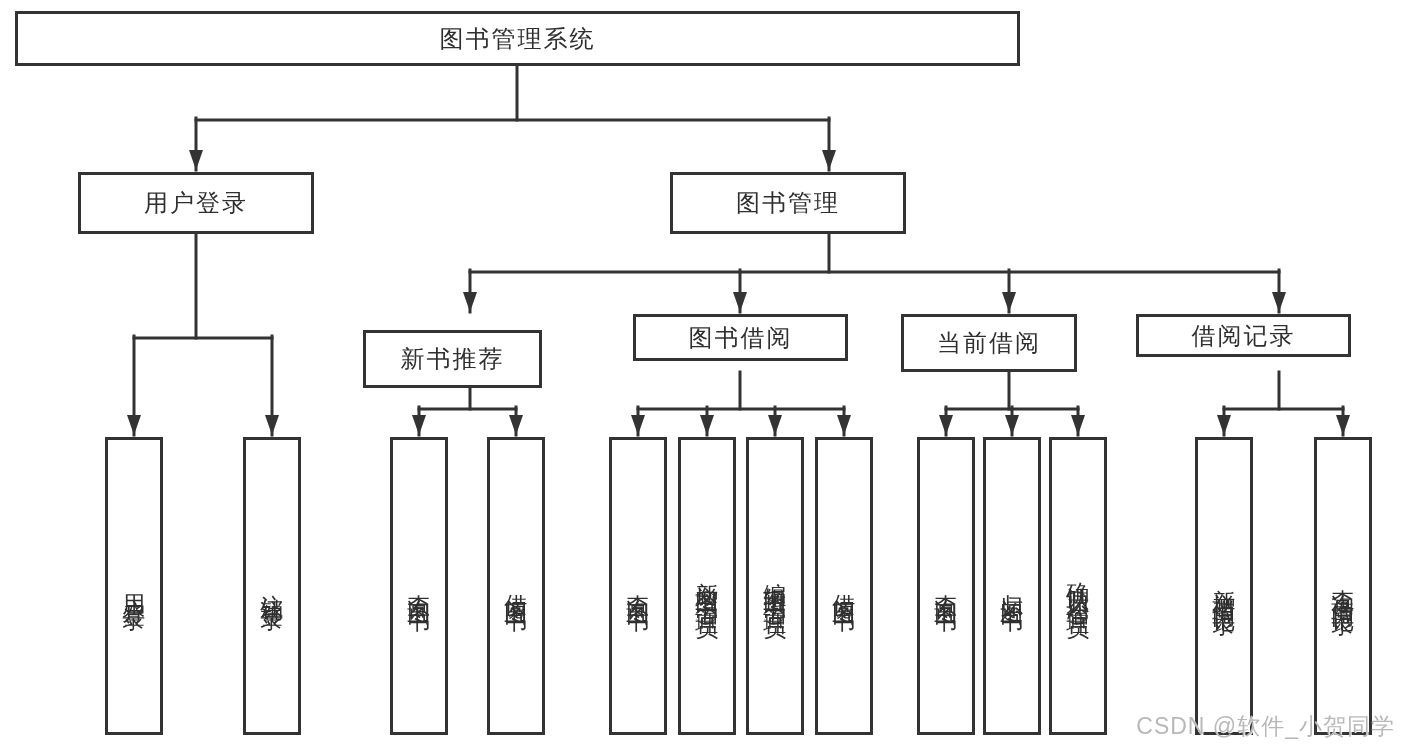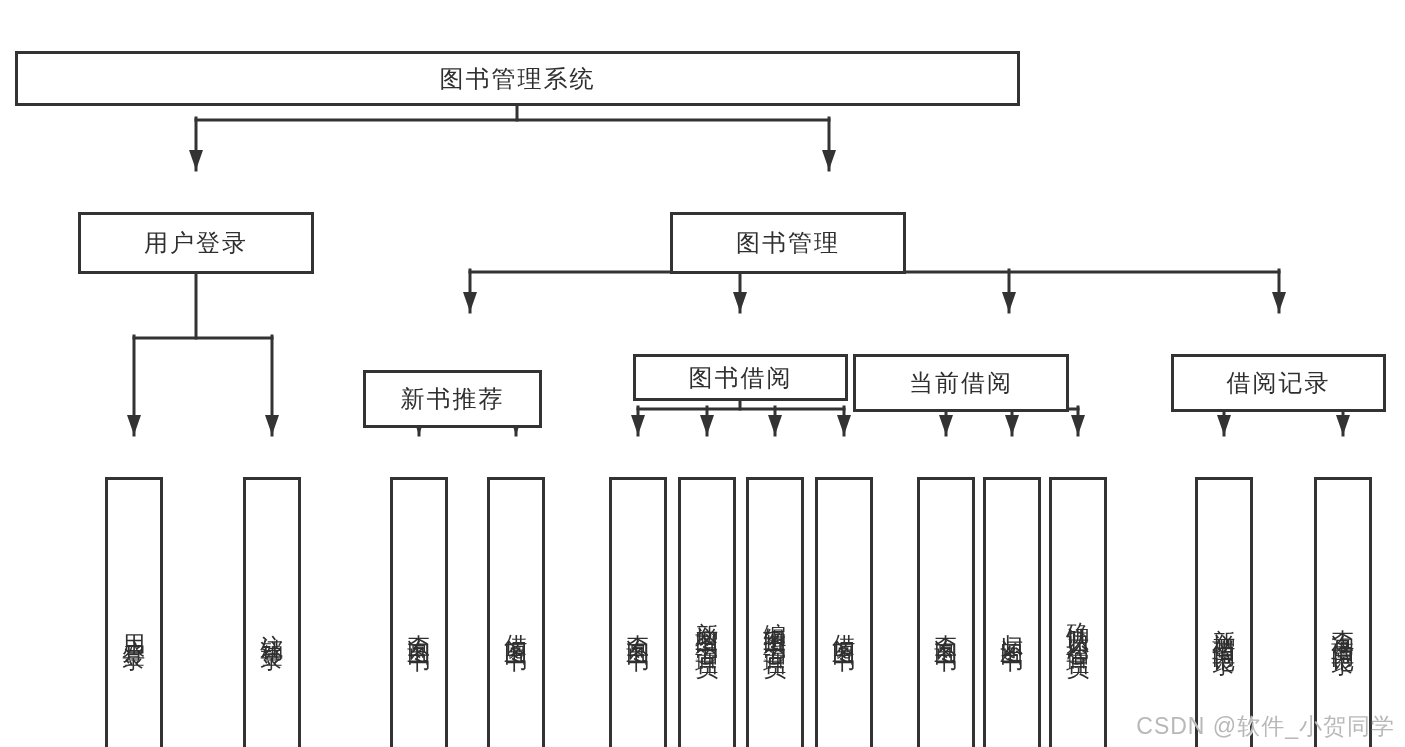--- a/index.html
+++ b/index.html
@@ -36,21 +36,20 @@
   .box{
     position:absolute;
     box-sizing:border-box;
     background:var(--background);
     border:3px solid var(--line);
     display:flex;
     align-items:center;
     justify-content:center;
     color:var(--text);
     z-index:2;
-    margin-top:40px;
   }
   .hlabel{
     font-size:24px;
     letter-spacing:2px;
     white-space:nowrap;
   }
   .vlabel{
     writing-mode:vertical-rl;
     text-orientation:mixed;
     font-size:23px;
@@ -147,24 +146,24 @@
   <div class="box" style="left:670px;top:172px;width:236px;height:62px">
     <span class="hlabel">图书管理</span>
   </div>
 
   <div class="box" style="left:363px;top:330px;width:179px;height:58px">
     <span class="hlabel">新书推荐</span>
   </div>
   <div class="box" style="left:633px;top:314px;width:215px;height:47px">
     <span class="hlabel">图书借阅</span>
   </div>
-  <div class="box" style="left:853px;top:314px;width:216px;height:58px">
+  <div class="box" style="left:901px;top:314px;width:176px;height:58px">
     <span class="hlabel">当前借阅</span>
   </div>
-  <div class="box" style="left:1171px;top:314px;width:215px;height:58px">
+  <div class="box" style="left:1136px;top:314px;width:215px;height:43px">
     <span class="hlabel">借阅记录</span>
   </div>
 
   <div class="box leaf" style="left:105px">
     <span class="vlabel">用户登录</span>
   </div>
   <div class="box leaf" style="left:243px">
     <span class="vlabel">注销登录</span>
   </div>
 

